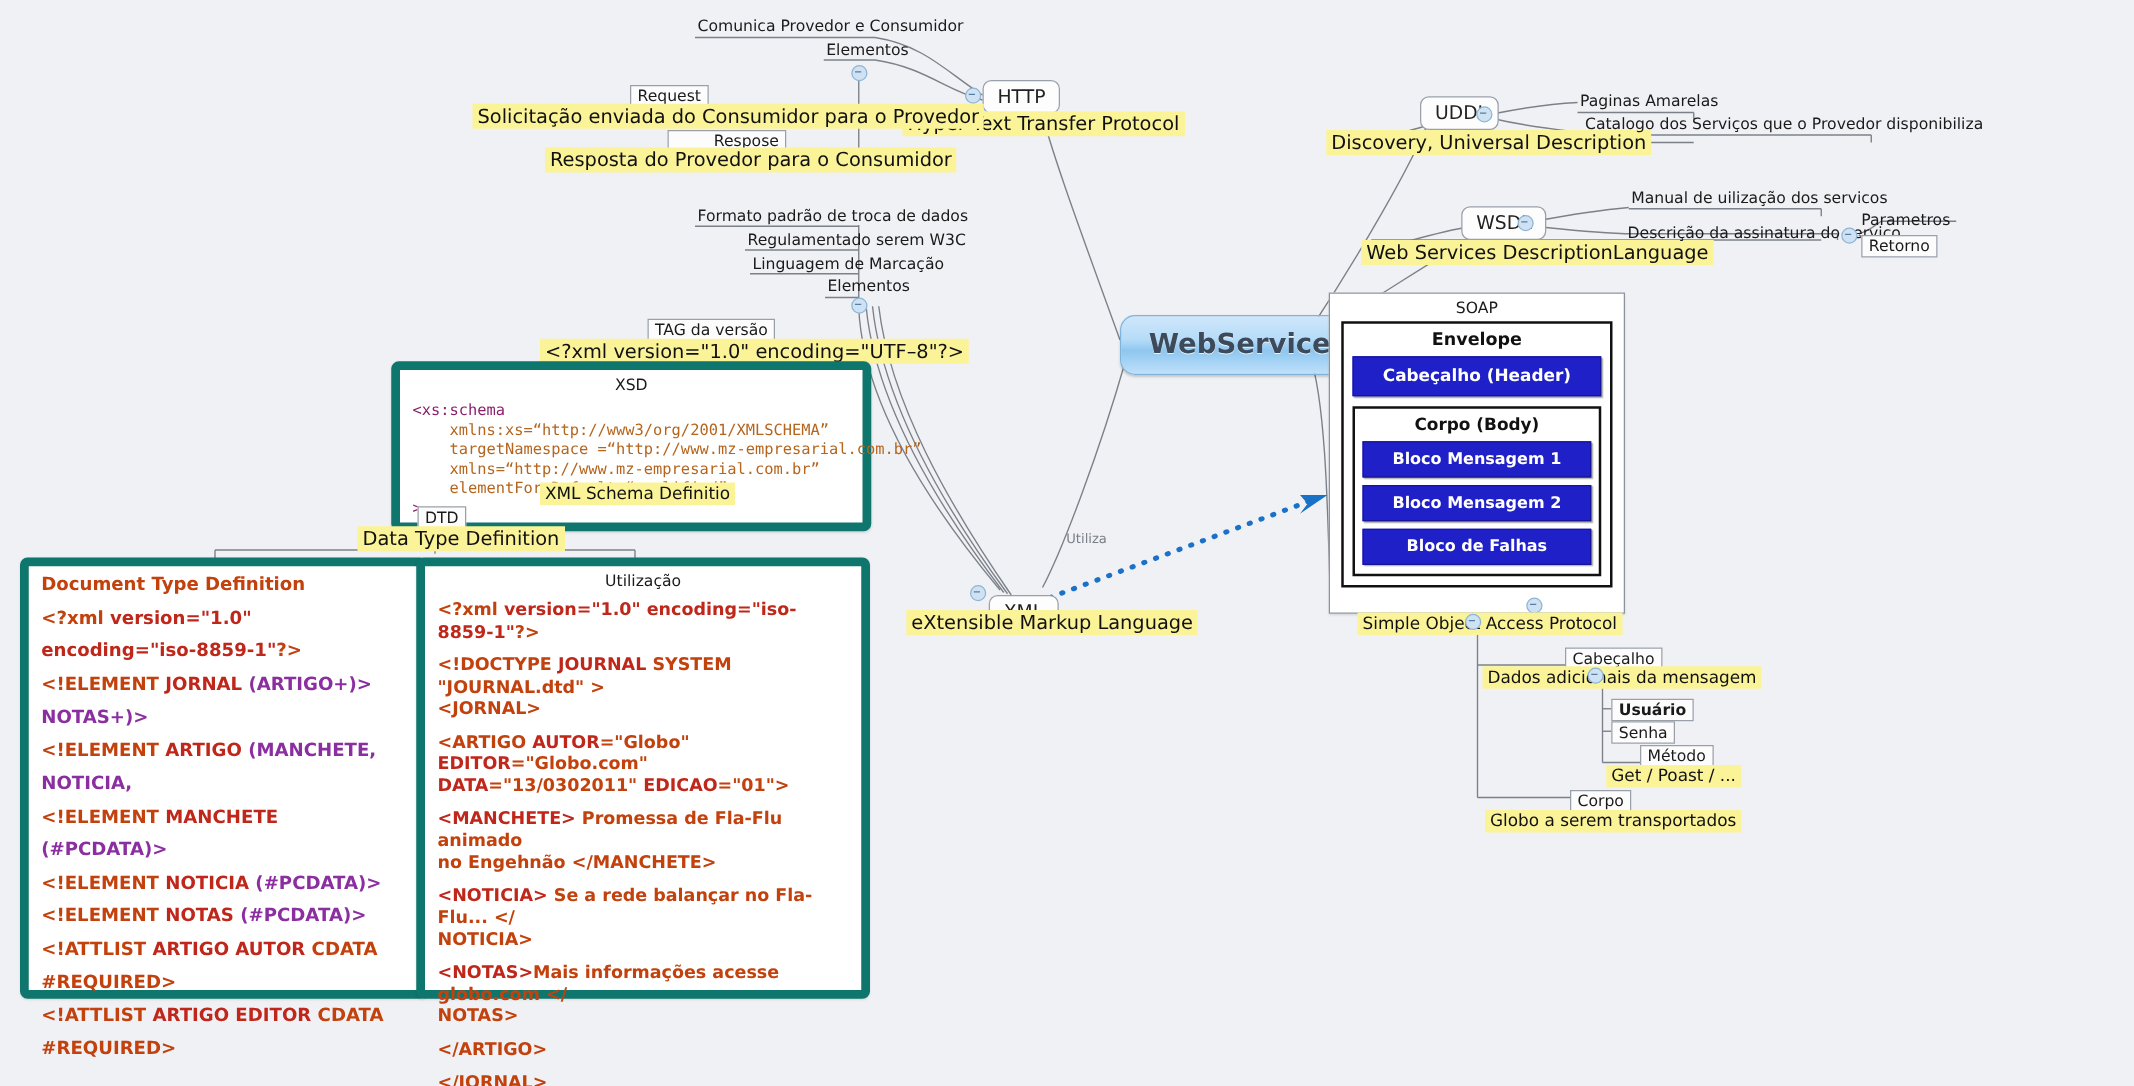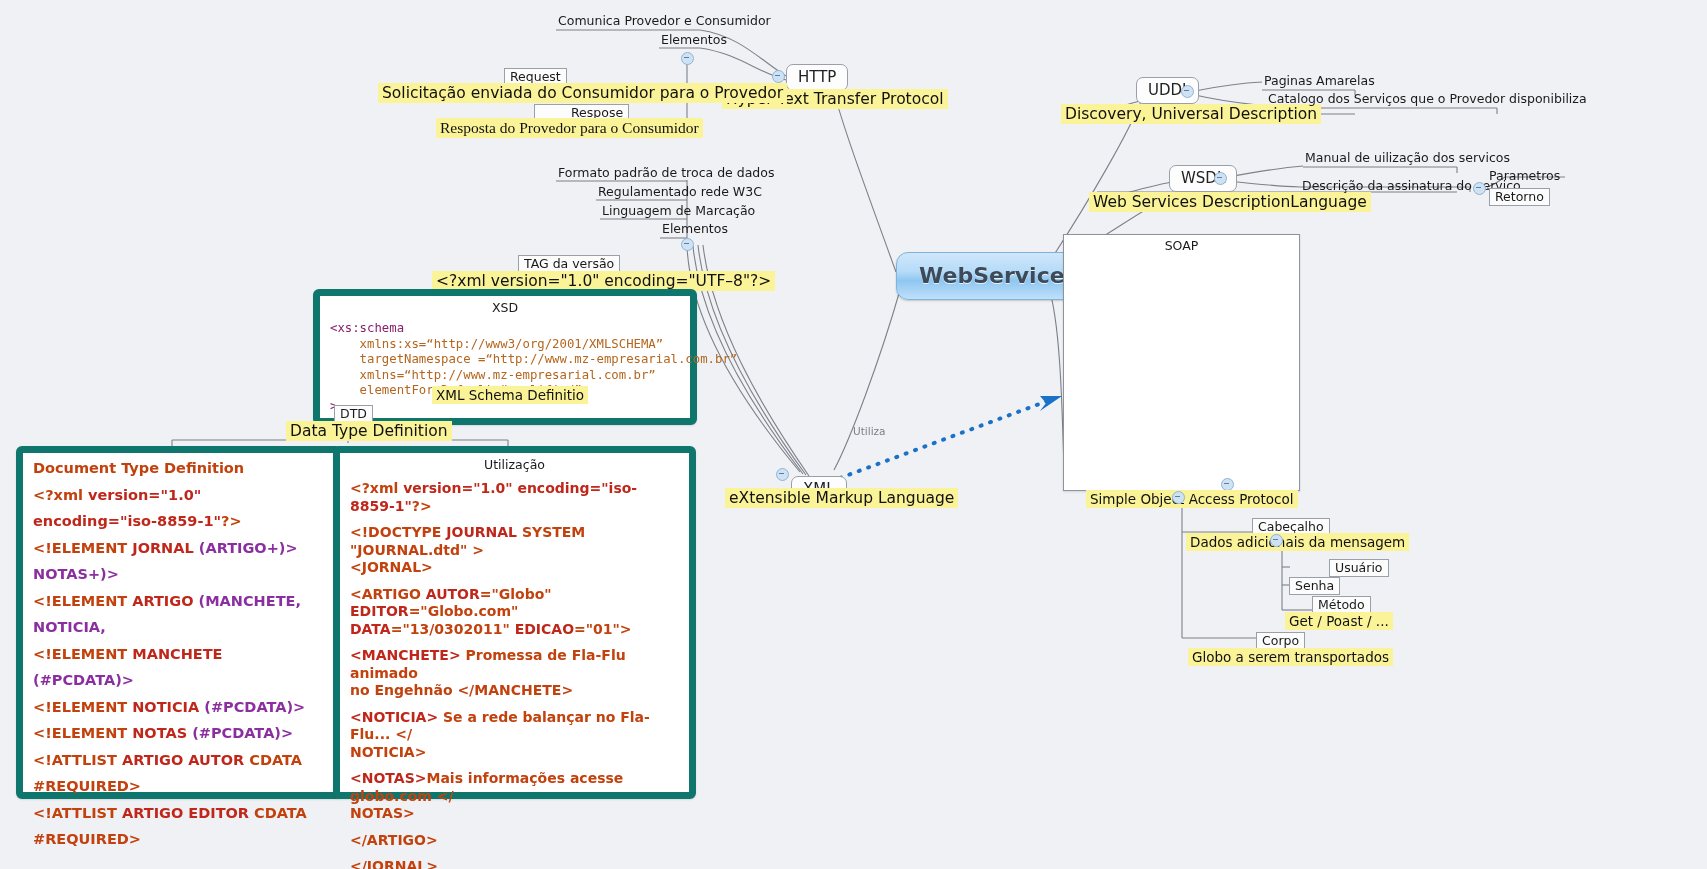--- a/index.html
+++ b/index.html
@@ -224,41 +224,41 @@
   <div class="node plain" style="left:659px;top:33px;">Elementos</div>
   <div class="fold" style="left:681px;top:52px;"></div>
   <div class="fold" style="left:772px;top:70px;"></div>
 
   <div class="node chip" style="left:786px;top:64px;">HTTP</div>
   <div class="node hl" style="left:722px;top:89px;">Hyper Text Transfer Protocol</div>
 
   <div class="node boxed" style="left:504px;top:68px;">Request</div>
   <div class="node hl" style="left:378px;top:83px;">Solicitação enviada do Consumidor para o Provedor</div>
   <div class="node boxed" style="left:534px;top:104px;padding-left:36px;">Respose</div>
-  <div class="node hl" style="left:436px;top:118px;font-family:Liberation Serif, serif;">Resposta do Provedor para o Consumidor</div>
+  <div class="node hl" style="left:436px;top:118px;">Resposta do Provedor para o Consumidor</div>
 
   <div class="node chip" style="left:1136px;top:77px;">UDDI</div>
   <div class="fold" style="left:1181px;top:85px;"></div>
   <div class="node hl" style="left:1061px;top:104px;">Discovery, Universal Description</div>
   <div class="node plain" style="left:1262px;top:74px;">Paginas Amarelas</div>
   <div class="node plain" style="left:1266px;top:92px;">Catalogo dos Serviços que o Provedor disponibiliza</div>
 
   <div class="node chip" style="left:1169px;top:165px;">WSDL</div>
   <div class="fold" style="left:1214px;top:172px;"></div>
   <div class="node hl" style="left:1089px;top:192px;">Web Services DescriptionLanguage</div>
   <div class="node plain" style="left:1303px;top:151px;">Manual de uilização dos servicos</div>
   <div class="node plain" style="left:1300px;top:179px;">Descrição da assinatura do serviço</div>
   <div class="fold" style="left:1473px;top:182px;"></div>
   <div class="node plain" style="left:1487px;top:169px;">Parametros</div>
   <div class="node boxed" style="left:1489px;top:188px;">Retorno</div>
 
   <div class="node root" style="left:896px;top:252px;">WebServices</div>
 
   <div class="node plain" style="left:556px;top:166px;">Formato padrão de troca de dados</div>
-  <div class="node plain" style="left:596px;top:185px;">Regulamentado rede W3C</div>
+  <div class="node plain" style="left:596px;top:185px;">Regulamentado serem W3C</div>
   <div class="node plain" style="left:600px;top:204px;">Linguagem de Marcação</div>
   <div class="node plain" style="left:660px;top:222px;">Elementos</div>
   <div class="fold" style="left:681px;top:238px;"></div>
 
   <div class="node chip" style="left:791px;top:476px;">XML</div>
   <div class="fold" style="left:776px;top:468px;"></div>
   <div class="node hl" style="left:725px;top:488px;">eXtensible Markup Language</div>
 
   <div class="node plain" style="left:851px;top:424px;font-size:10.5px;color:#7b7f88;">Utiliza</div>
 
@@ -300,30 +300,40 @@
         <div class="useline"><span class="r">&lt;MANCHETE&gt;</span><span class="b"> Promessa de Fla-Flu animado</span><br><span class="b"> no Engehnão </span><span class="b">&lt;/MANCHETE&gt;</span></div>
         <div class="useline"><span class="r">&lt;NOTICIA&gt;</span><span class="b"> Se a rede balançar no Fla-Flu... &lt;/</span><br><span class="b">NOTICIA&gt;</span></div>
         <div class="useline"><span class="r">&lt;NOTAS&gt;</span><span class="b">Mais informações acesse globo.com &lt;/</span><br><span class="b">NOTAS&gt;</span></div>
         <div class="useline"><span class="b">&lt;/ARTIGO&gt;</span></div>
         <div class="useline"><span class="b">&lt;/JORNAL&gt;</span></div>
       </div>
   </div>
 
   <div id="soap-panel">
     <div class="soap-title">SOAP</div>
+    <div class="envelope">
+      <div class="envelope-title">Envelope</div>
+      <div class="bluebox">Cabeçalho (Header)</div>
+      <div class="bodybox">
+        <div class="bodybox-title">Corpo (Body)</div>
+        <div class="bluebox">Bloco Mensagem 1</div>
+        <div class="bluebox">Bloco Mensagem 2</div>
+        <div class="bluebox">Bloco de Falhas</div>
+      </div>
+    </div>
   </div>
   <div class="fold" style="left:1221px;top:478px;"></div>
   <div class="node hl small" style="left:1086px;top:490px;">Simple Object Access Protocol</div>
   <div class="fold" style="left:1172px;top:491px;"></div>
 
   <div class="node boxed" style="left:1252px;top:518px;">Cabeçalho</div>
   <div class="node hl small" style="left:1186px;top:533px;">Dados adicionais da mensagem</div>
   <div class="fold" style="left:1270px;top:534px;"></div>
 
-  <div class="node boxed" style="left:1329px;top:559px;">Usuário</div>
+  <div class="node boxed" style="left:1289px;top:559px;font-weight:bold;">Usuário</div>
   <div class="node boxed" style="left:1289px;top:577px;">Senha</div>
   <div class="node boxed" style="left:1312px;top:596px;">Método</div>
   <div class="node hl small" style="left:1285px;top:612px;">Get / Poast / ...</div>
 
   <div class="node boxed" style="left:1256px;top:632px;">Corpo</div>
   <div class="node hl small" style="left:1188px;top:648px;">Globo a serem transportados</div>
 
 </div>
 
 </body></html>

